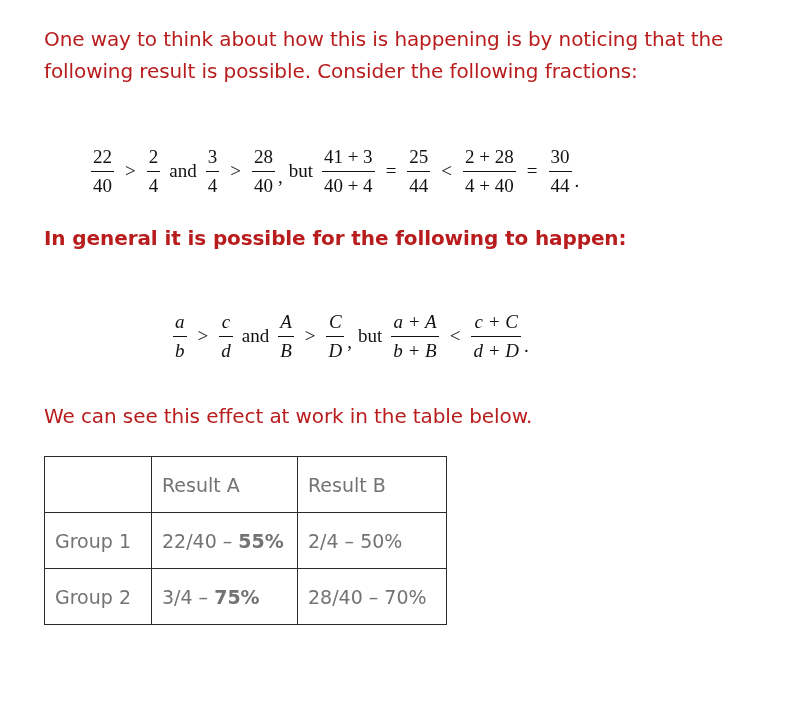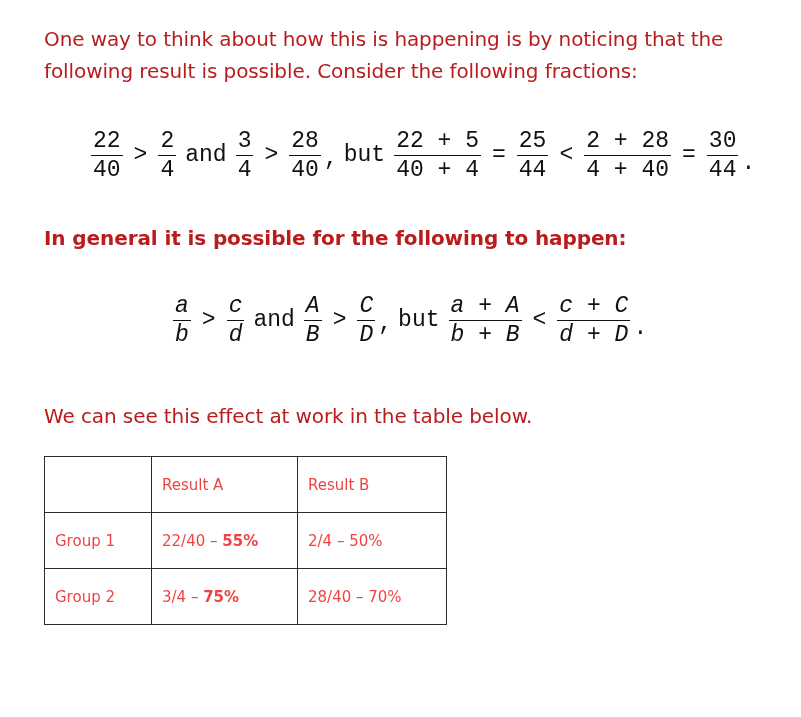--- a/index.html
+++ b/index.html
@@ -2,32 +2,32 @@
 <html><head>
 <meta charset="utf-8">
 <style>
   html, body { margin: 0; padding: 0; background: #ffffff; }
   body { width: 801px; height: 717px; position: relative; overflow: hidden; color: #1a1a1a; }
   .prose { position: absolute; left: 44px; font-family: "DejaVu Sans", sans-serif; font-size: 20px; line-height: 32px; color: #b91c1c; letter-spacing: -0.1px; }
   #p1 { top: 23px; width: 720px; }
   #p2 { top: 222px; font-weight: bold; }
   #p3 { top: 400px; }
 
-  .math { position: absolute; font-family: Liberation Mono, monospace; font-size: 23px; color: #111; display: flex; align-items: center; white-space: nowrap; }
+  .math { position: absolute; font-family: Liberation Serif, serif; font-size: 19px; color: #111; display: flex; align-items: center; white-space: nowrap; margin-top: 16px; }
   #eq1 { left: 88px; top: 122px; height: 66px; }
   #eq2 { left: 170px; top: 287px; height: 66px; }
   .frac { display: inline-flex; flex-direction: column; align-items: center; margin: 0 3px; }
   .frac .num { padding: 0 2px; line-height: 28px; }
   .frac .den { padding: 0 2px; line-height: 28px; border-top: 1.4px solid #111; }
   .op { margin: 0 8px; }
   .word { margin: 0 6px; text-align: right; }
   .punct { align-self: flex-end; margin-bottom: 16px; }
   .it { font-style: italic; }
 
-  table.results { position: absolute; left: 44px; top: 456px; border-collapse: collapse; font-family: "DejaVu Sans", sans-serif; font-size: 15px; color: #ef4444; }
+  table.results { position: absolute; left: 44px; top: 456px; border-collapse: collapse; font-family: "DejaVu Sans", sans-serif; font-size: 19px; color: #737373; }
   table.results td, table.results th { border: 1.5px solid #2b2b2b; height: 55px; padding: 0 10px; text-align: left; font-weight: normal; white-space: nowrap; }
   table.results .c0 { width: 86px; }
   table.results .c1 { width: 125px; }
   table.results .c2 { width: 128px; }
   .bold { font-weight: bold; }
 </style>
 </head>
 <body>
 
 <p class="prose" id="p1" style="margin:0">One way to think about how this is happening is by noticing that the following result is possible. Consider the following fractions:</p>
@@ -48,21 +48,21 @@
       <span class="den">4</span>
     </span>
   <span class="op">&gt;</span>
   <span class="frac">
       <span class="num">28</span>
       <span class="den">40</span>
     </span>
   <span class="punct">,</span>
   <span class="word">but</span>
   <span class="frac">
-      <span class="num">22 + 5</span>
+      <span class="num">41 + 3</span>
       <span class="den">40 + 4</span>
     </span>
   <span class="op">=</span>
   <span class="frac">
       <span class="num">25</span>
       <span class="den">44</span>
     </span>
   <span class="op">&lt;</span>
   <span class="frac">
       <span class="num">2 + 28</span>

